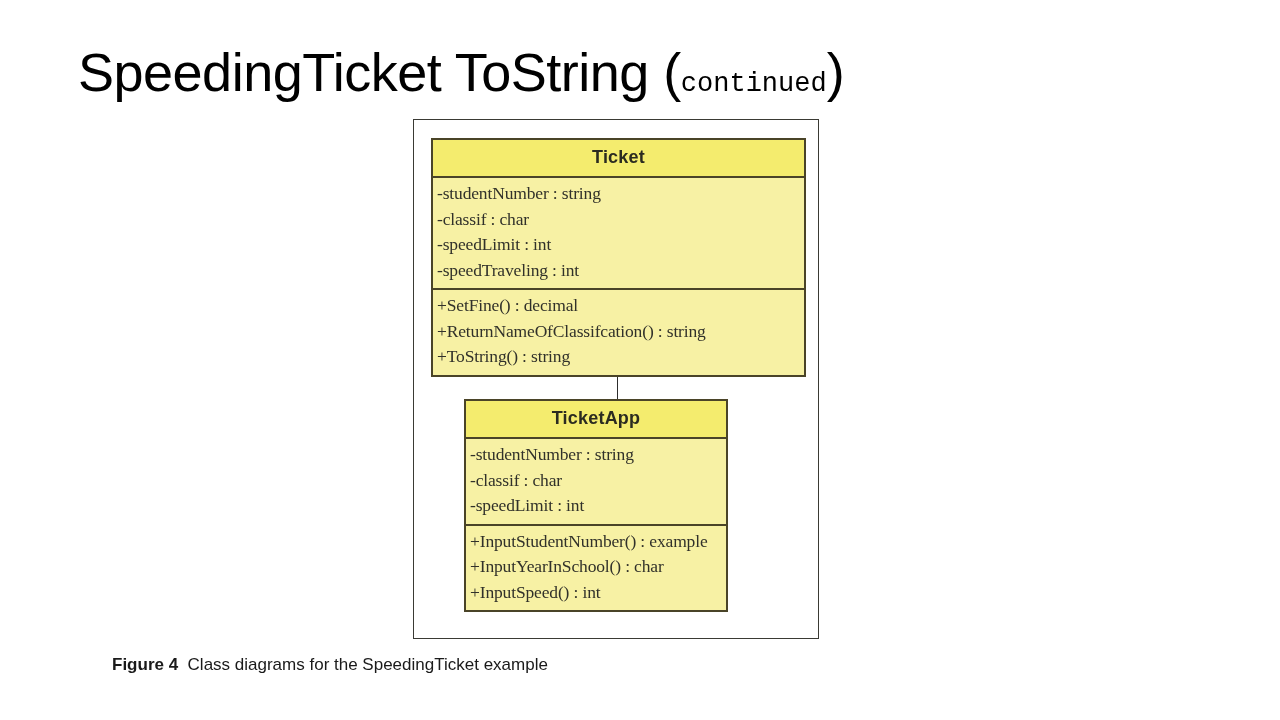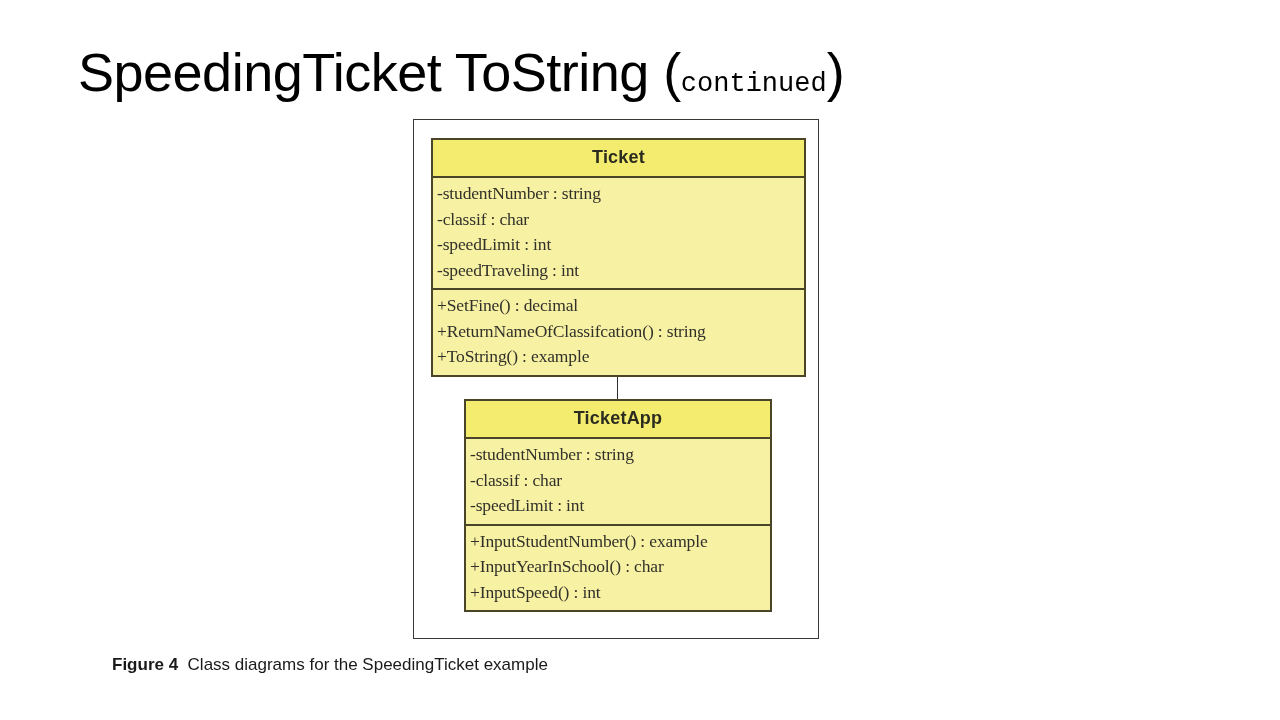--- a/index.html
+++ b/index.html
@@ -56,21 +56,21 @@
     background: #a16207;
   }
   .uml-class.ticket {
     left: 17px;
     top: 18px;
     width: 375px;
   }
   .uml-class.ticketapp {
     left: 50px;
     top: 279px;
-    width: 308px;
+    width: 264px;
   }
 
   .uml-header {
     background: #f4ec6e;
     border-bottom: 2px solid #4a4428;
     text-align: center;
     font-size: 18px;
     font-weight: bold;
     color: #2b2b20;
     padding: 7px 4px 8px 4px;
@@ -133,21 +133,21 @@
     <div class="uml-header">Ticket</div>
     <div class="uml-compartment">
       <div class="uml-row">-studentNumber : string</div>
       <div class="uml-row">-classif : char</div>
       <div class="uml-row">-speedLimit : int</div>
       <div class="uml-row">-speedTraveling : int</div>
     </div>
     <div class="uml-compartment">
       <div class="uml-row">+SetFine() : decimal</div>
       <div class="uml-row">+ReturnNameOfClassifcation() : string</div>
-      <div class="uml-row">+ToString() : example</div>
+      <div class="uml-row">+ToString() : string</div>
     </div>
   </div>
 
   <div class="uml-class ticketapp">
     <div class="uml-header">TicketApp</div>
     <div class="uml-compartment">
       <div class="uml-row">-studentNumber : string</div>
       <div class="uml-row">-classif : char</div>
       <div class="uml-row">-speedLimit : int</div>
     </div>

